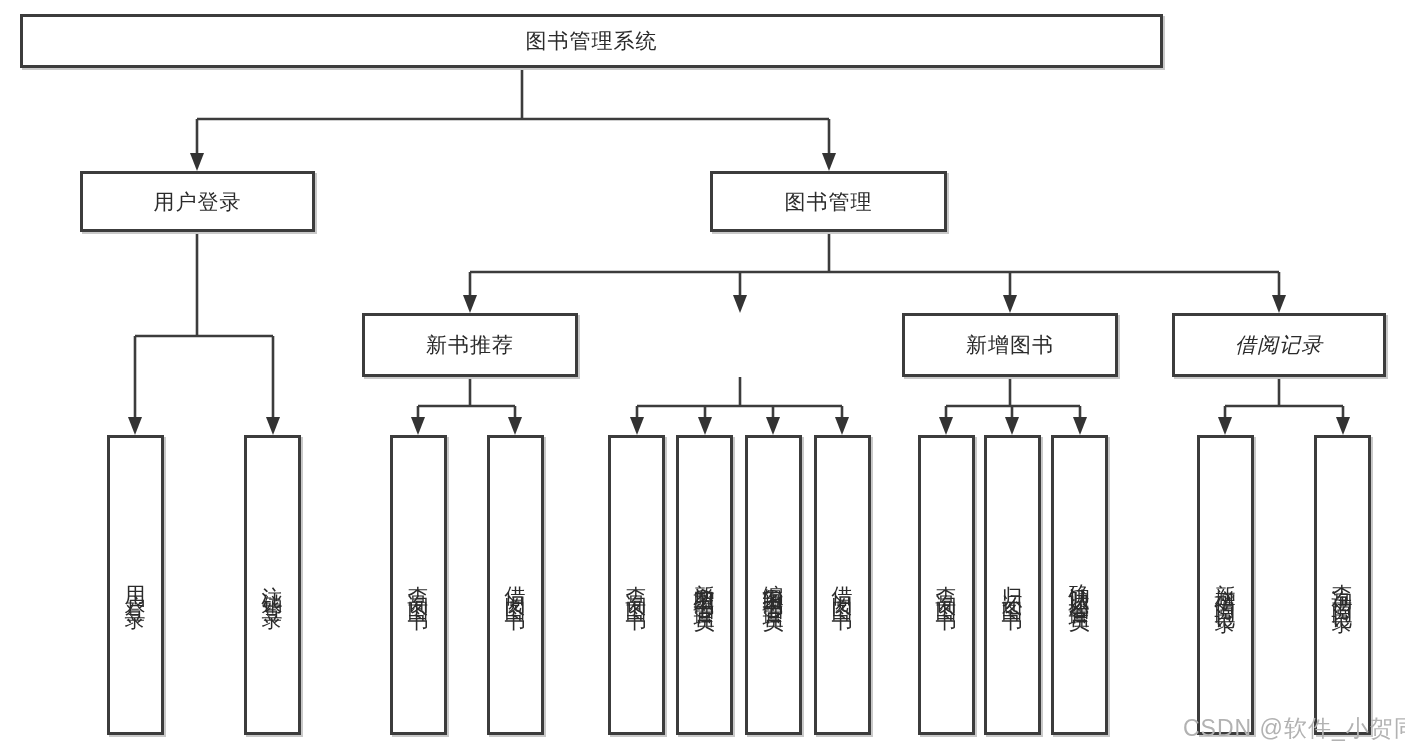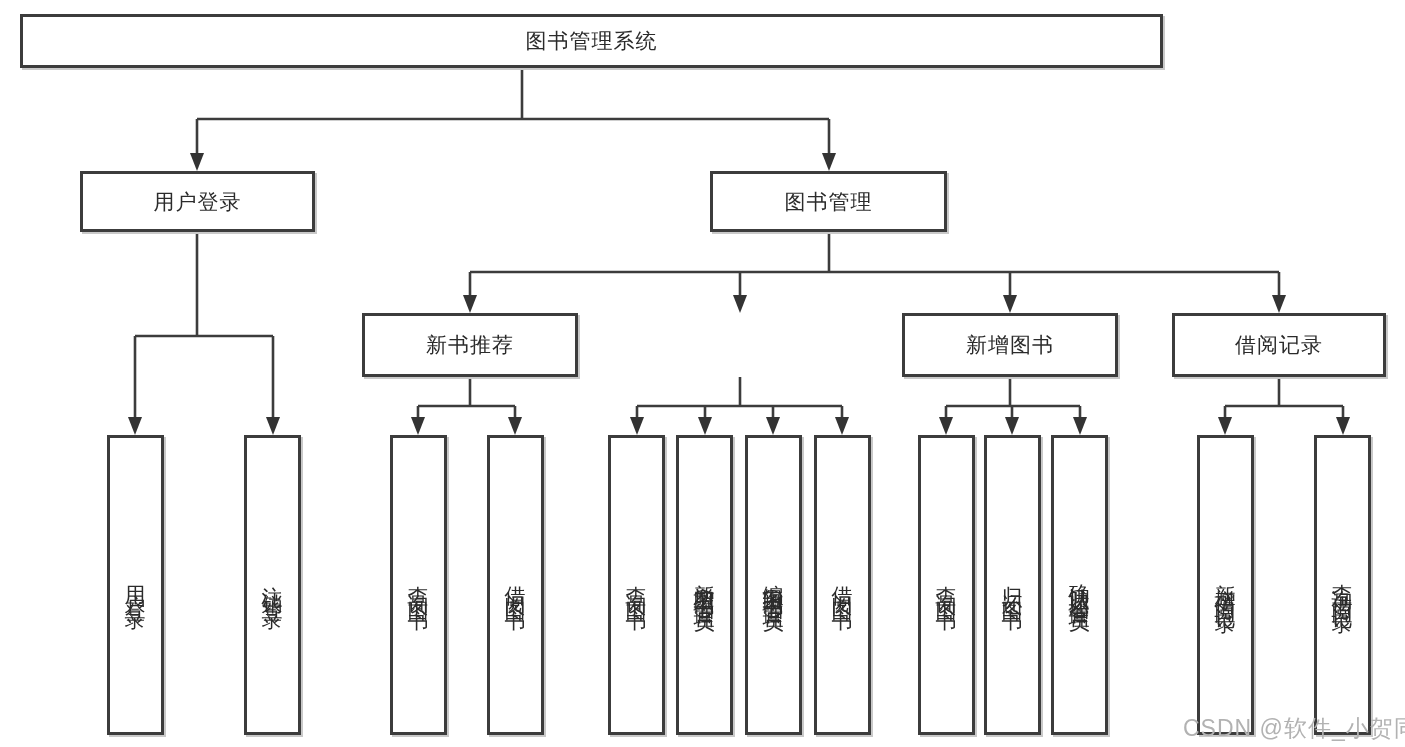--- a/index.html
+++ b/index.html
@@ -135,21 +135,21 @@
     </g>
   </svg>
 
   <div class="node" style="left:20px;top:14px;width:1143px;height:54px;">图书管理系统</div>
 
   <div class="node" style="left:80px;top:171px;width:235px;height:61px;">用户登录</div>
   <div class="node" style="left:362px;top:313px;width:216px;height:64px;">新书推荐</div>
 
   <div class="node" style="left:710px;top:171px;width:237px;height:61px;">图书管理</div>
   <div class="node" style="left:902px;top:313px;width:216px;height:64px;">新增图书</div>
-  <div class="node" style="left:1172px;top:313px;width:214px;height:64px;">借阅记录</div>
+  <div class="node" style="left:1172px;top:313px;width:214px;height:64px;font-style:italic;">借阅记录</div>
 
   <div class="node vnode" style="left:107px;top:435px;width:57px;height:300px;">用户登录</div>
   <div class="node vnode" style="left:244px;top:435px;width:57px;height:300px;">注销登录</div>
 
   <div class="node vnode" style="left:390px;top:435px;width:57px;height:300px;">查询图书</div>
   <div class="node vnode" style="left:487px;top:435px;width:57px;height:300px;">借阅图书</div>
 
   <div class="node vnode" style="left:608px;top:435px;width:57px;height:300px;">查询图书</div>
   <div class="node vnode" style="left:676px;top:435px;width:57px;height:300px;letter-spacing:4px;">新增图书（管理员）</div>
   <div class="node vnode" style="left:745px;top:435px;width:57px;height:300px;letter-spacing:4px;">编辑图书（管理员）</div>

